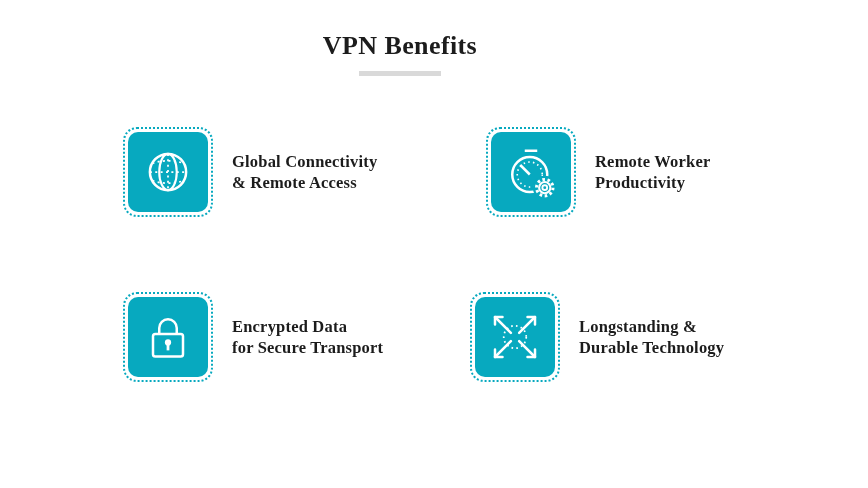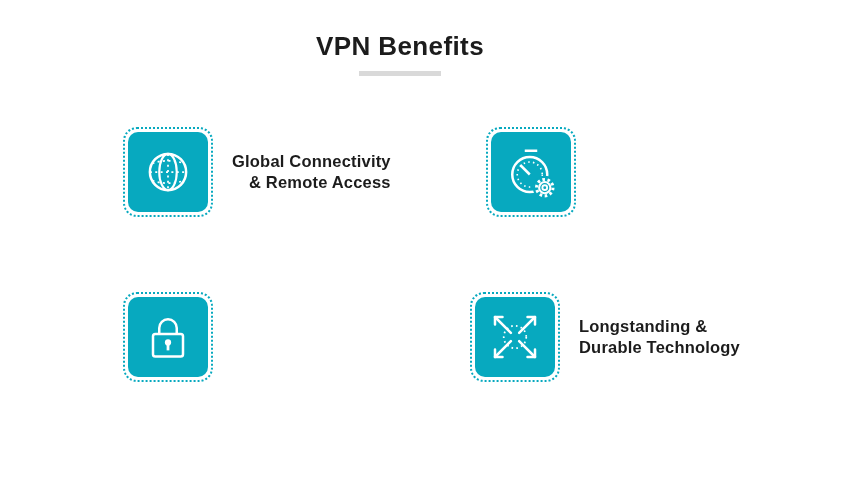--- a/index.html
+++ b/index.html
@@ -5,21 +5,21 @@
   html, body {
     margin: 0;
     padding: 0;
     background: #ffffff;
   }
   .canvas {
     position: relative;
     width: 800px;
     height: 488px;
     background: var(--background, #ffffff);
-    font-family: Liberation Sans, sans-serif;
+    font-family: Liberation Serif, serif;
     overflow: hidden;
   }
   .title {
     position: absolute;
     top: 31px;
     left: 0;
     right: 0;
     margin: 0;
     text-align: center;
     font-size: 26px;
@@ -36,21 +36,21 @@
     width: 82px;
     height: 5px;
     background: var(--divider, #d9d9d9);
   }
   .item {
     position: absolute;
     display: flex;
     align-items: center;
     gap: 19px;
   }
-  .item.pos-1 { left: 123px; top: 127px; text-align: right; }
+  .item.pos-1 { left: 123px; top: 127px; }
   .item.pos-2 { left: 486px; top: 127px; }
   .item.pos-3 { left: 123px; top: 292px; }
   .item.pos-4 { left: 470px; top: 292px; }
   .tile-border {
     box-sizing: content-box;
     width: 80px;
     height: 80px;
     padding: 3px;
     border: 2px dotted var(--accent, #07a9bf);
     border-radius: 14px;
@@ -112,33 +112,37 @@
           <circle cx="23" cy="26" r="14" stroke-width="2"></circle>
           <circle cx="23" cy="26" r="10" stroke-width="1.3" stroke-dasharray="1.2 2.6"></circle>
           <line x1="23" y1="26" x2="15.4" y2="18.4" stroke-width="2"></line>
           <circle class="gear-mask" cx="35" cy="36.5" r="9.5"></circle>
           <circle cx="35" cy="36.5" r="6.6" stroke-width="2.4" stroke-dasharray="2.07 2.07"></circle>
           <circle cx="35" cy="36.5" r="4.5" stroke-width="1.7"></circle>
           <circle cx="35" cy="36.5" r="1.9" stroke-width="1.5"></circle>
         </svg>
       </div>
     </div>
+    <div class="label">Remote Worker
+Productivity</div>
   </div>
 
   <div class="item pos-3">
     <div class="tile-border">
       <div class="tile">
         <svg width="60" height="60" viewBox="0 0 48 48" fill="none" stroke="currentColor">
           <path d="M17 21.5 V16.8 a7 7 0 0 1 14 0 V21.5" stroke-width="2"></path>
           <rect x="12" y="21.5" width="24" height="18" rx="1.8" stroke-width="2"></rect>
           <circle cx="24" cy="28.3" r="2.5" fill="currentColor" stroke="none"></circle>
           <rect x="22.9" y="29.3" width="2.2" height="5.4" fill="currentColor" stroke="none"></rect>
         </svg>
       </div>
     </div>
+    <div class="label">Encrypted Data
+for Secure Transport</div>
   </div>
 
   <div class="item pos-4">
     <div class="tile-border">
       <div class="tile">
         <svg width="60" height="60" viewBox="0 0 48 48" fill="none" stroke="currentColor">
           <circle cx="24" cy="24" r="9" stroke-width="1.4" stroke-dasharray="1.3 2.6"></circle>
           <g stroke-width="2" stroke-linecap="round" stroke-linejoin="round">
             <line x1="27.3" y1="20.7" x2="40" y2="8"></line>
             <polyline points="34,8 40,8 40,14"></polyline>

